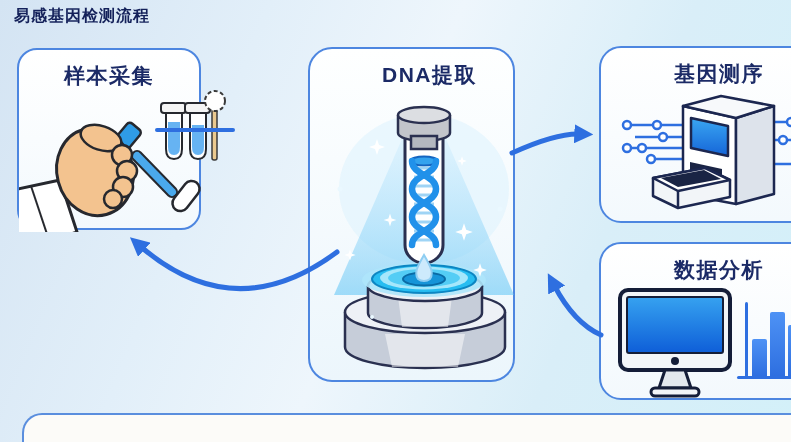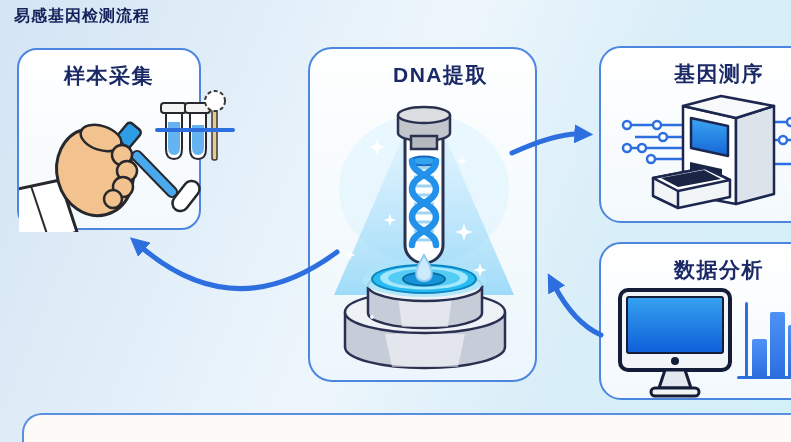--- a/index.html
+++ b/index.html
@@ -15,21 +15,21 @@
   .panel{
     position:absolute;z-index:10;box-sizing:border-box;
     border:2px solid #4d86e0;border-radius:20px;
     background:linear-gradient(180deg,#ffffff 0%,#f3f9fd 100%);
   }
   .panel-label{
     text-align:center;padding-top:12px;font-size:21px;font-weight:700;
     color:#1b2a66;letter-spacing:1.5px;
   }
   #panel-sample{left:17px;top:48px;width:184px;height:182px;}
-  #panel-dna{left:308px;top:47px;width:229px;height:335px;border-radius:24px;
+  #panel-dna{left:308px;top:47px;width:207px;height:335px;border-radius:24px;
     background:linear-gradient(180deg,#feffff 0%,#ecf6fc 100%);padding-left:36px;}
   #panel-seq{left:599px;top:46px;width:240px;height:177px;border-radius:22px;}
   #panel-analysis{left:599px;top:242px;width:240px;height:158px;border-radius:22px;}
   #panel-report{
     position:absolute;z-index:10;left:22px;top:413px;width:800px;height:48px;
     box-sizing:border-box;border:2px solid #5a8ede;border-bottom:none;
     border-radius:20px 20px 0 0;background:#fcfbf8;
   }
   .art{position:absolute;left:0;top:0;}
   #arrow-layer{position:absolute;left:0;top:0;z-index:50;pointer-events:none;}

